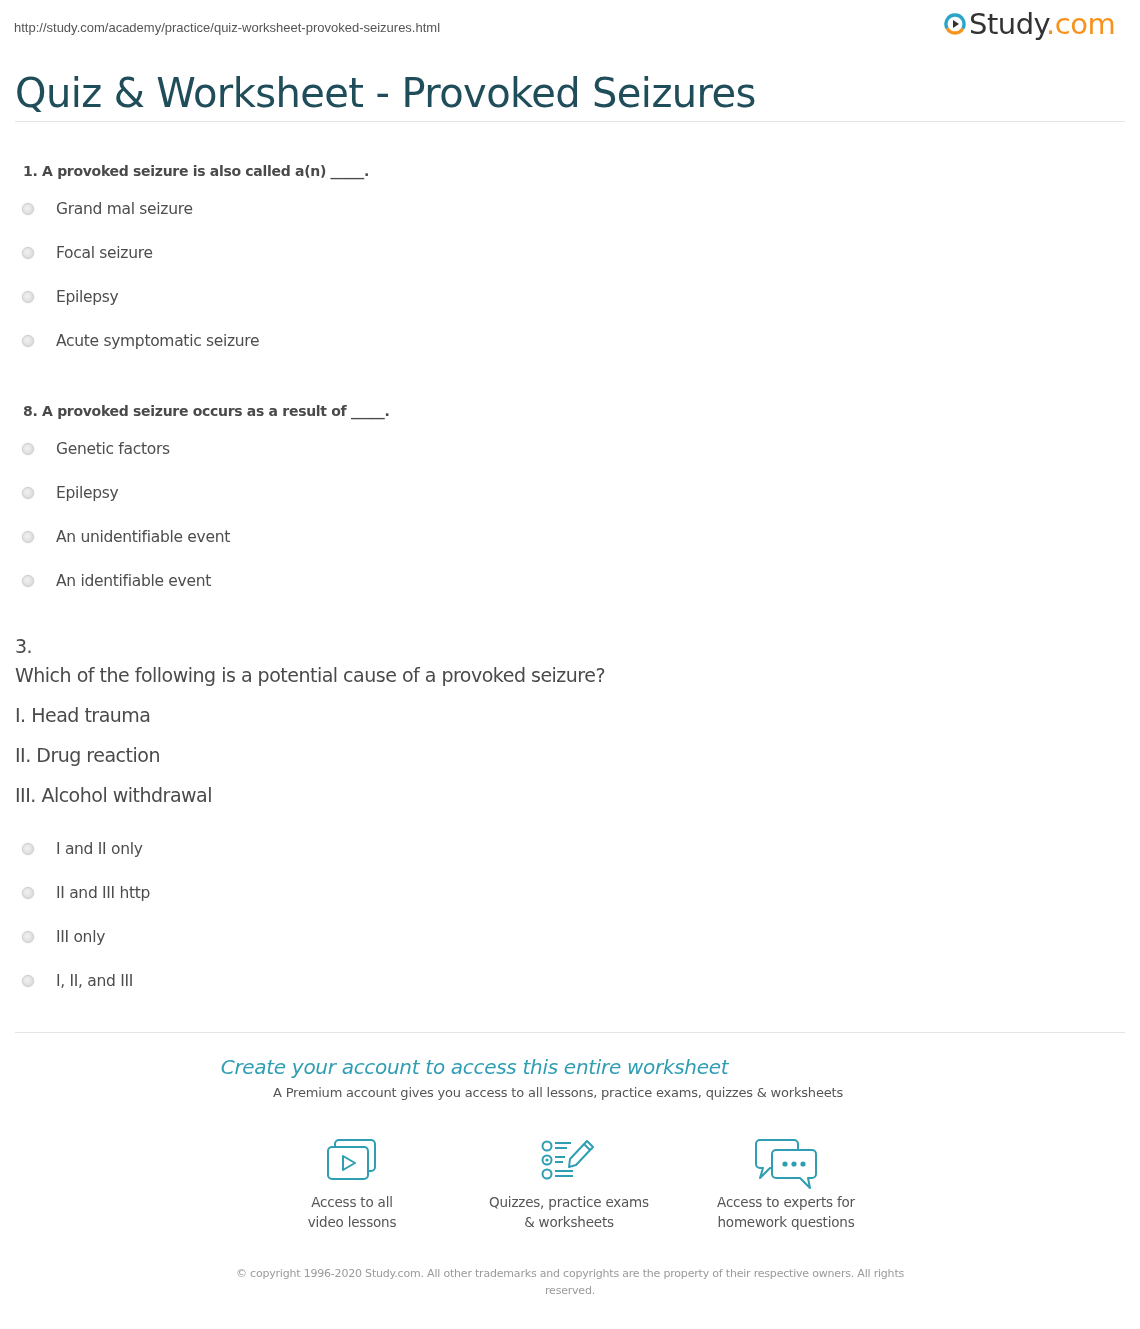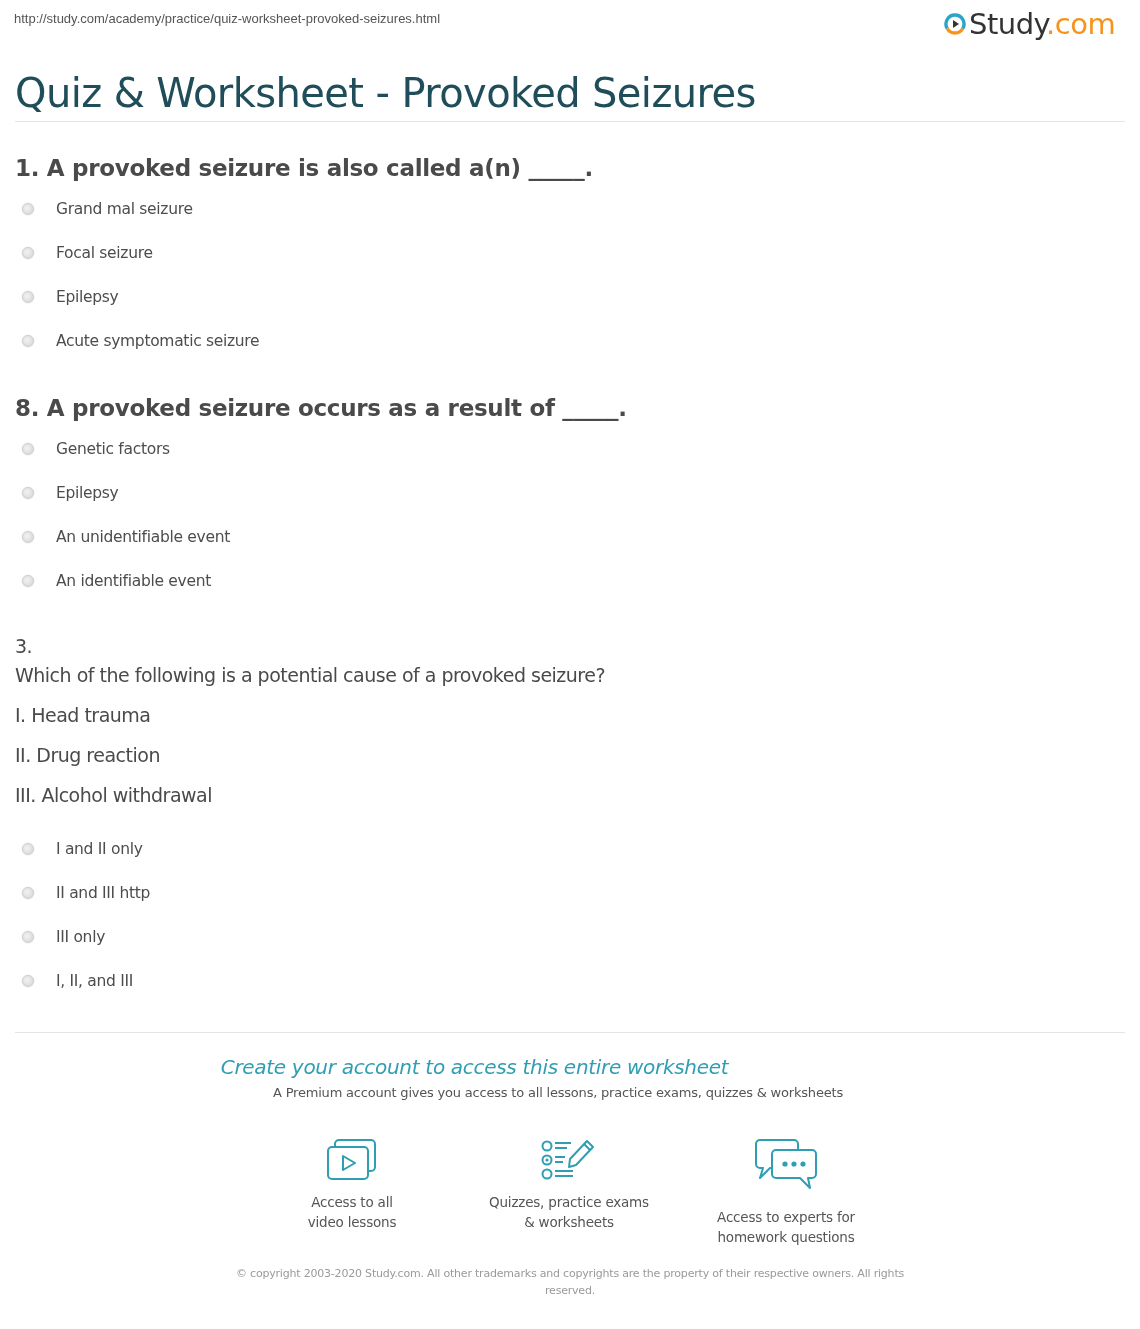--- a/index.html
+++ b/index.html
@@ -1,24 +1,24 @@
 <!DOCTYPE html>
 <html><head>
 <meta charset="utf-8">
 <style>
   html, body { margin: 0; padding: 0; background: #ffffff; }
   body { width: 1140px; height: 1329px; position: relative; font-family: "DejaVu Sans", sans-serif; color: #4a4a4a; overflow: hidden; }
-  .url { position: absolute; left: 14px; top: 11px; font-size: 13px; color: #555; font-family: "Liberation Sans", sans-serif; }
+  .url { position: absolute; left: 14px; top: 20px; font-size: 13px; color: #555; font-family: "Liberation Sans", sans-serif; }
   .logo { position: absolute; left: 944px; top: 8px; display: flex; align-items: center; }
   .logo-mark { width: 22px; height: 22px; position: relative; }
   .logo-text { font-family: "DejaVu Sans", sans-serif; font-size: 29px; color: #333; margin-left: 3px; letter-spacing: -0.5px; line-height: 32px; }
   .logo-text .dot { color: #f7931d; }
   .title { position: absolute; left: 15px; top: 70px; font-size: 40px; color: #1f4e5a; margin: 0; font-weight: normal; font-family: "DejaVu Sans", sans-serif; letter-spacing: -0.6px; }
   .hr { position: absolute; left: 15px; right: 15px; height: 1px; background: #e4e4e4; }
-  .q-heading { position: absolute; left: 15px; font-size: 23px; font-weight: bold; color: #4a4a4a; margin: 0; font-family: "DejaVu Sans", sans-serif; letter-spacing: -0.3px; }
+  .q-heading { position: absolute; left: 15px; font-size: 14px; font-weight: bold; color: #4a4a4a; margin: 8px; font-family: "DejaVu Sans", sans-serif; letter-spacing: -0.3px; }
   .q-line { position: absolute; left: 15px; font-size: 19px; color: #4a4a4a; font-family: "DejaVu Sans", sans-serif; letter-spacing: -0.5px; }
   .option { position: absolute; left: 22px; display: flex; align-items: center; cursor: pointer; }
   .radio { width: 10px; height: 10px; border-radius: 50%; background: radial-gradient(circle at 40% 40%, #f2f2f2, #d4d4d4); border: 1px solid #cfcfcf; box-shadow: 0 0 1px #bbb; }
   .option-label { margin-left: 22px; font-size: 15.5px; color: #4d4d4d; font-family: "DejaVu Sans", sans-serif; letter-spacing: -0.3px; }
   .cta-title { position: absolute; left: 0; width: 949px; top: 1055px; text-align: center; font-size: 20px; color: #2f9eb3; font-family: "DejaVu Sans", sans-serif; font-weight: 300; letter-spacing: -0.3px; font-style: italic; }
   .cta-sub { position: absolute; left: 0; width: 1116px; top: 1085px; text-align: center; font-size: 13px; color: #555; font-family: "DejaVu Sans", sans-serif; letter-spacing: -0.2px; }
   .feature { position: absolute; top: 1138px; width: 200px; text-align: center; }
   .feature svg { display: block; margin: 0 auto; }
   .feature-label { margin-top: 10px; font-size: 13.5px; line-height: 20px; color: #555; font-family: "DejaVu Sans", sans-serif; letter-spacing: -0.2px; white-space: pre-line; }
   .footer { position: absolute; left: 210px; width: 720px; top: 1265px; text-align: center; font-size: 11px; line-height: 17px; color: #9a9a9a; font-family: "DejaVu Sans", sans-serif; letter-spacing: -0.2px; }
@@ -136,17 +136,17 @@
 </div>
 
 <div class="feature" style="left:686px">
   <svg width="64" height="52" viewBox="0 0 64 52">
     <path d="M6 2 H40 A4 4 0 0 1 44 6 V26 A4 4 0 0 1 40 30 H16 L6 40 L9 30 H6 A4 4 0 0 1 2 26 V6 A4 4 0 0 1 6 2 Z" fill="#fff" stroke="#2f9eb3" stroke-width="2" stroke-linejoin="round"></path>
     <path d="M22 12 H58 A4 4 0 0 1 62 16 V36 A4 4 0 0 1 58 40 H54 L56 50 L46 40 H22 A4 4 0 0 1 18 36 V16 A4 4 0 0 1 22 12 Z" fill="#fff" stroke="#2f9eb3" stroke-width="2" stroke-linejoin="round"></path>
     <circle cx="31" cy="26" r="2.6" fill="#2f9eb3"></circle>
     <circle cx="40" cy="26" r="2.6" fill="#2f9eb3"></circle>
     <circle cx="49" cy="26" r="2.6" fill="#2f9eb3"></circle>
   </svg>
-  <div class="feature-label" style="margin-top:17px">Access to experts for
+  <div class="feature-label" style="margin-top:2px">Access to experts for
 homework questions</div>
 </div>
 
-<div class="footer">© copyright 2003-2020 Study.com. All other trademarks and copyrights are the property of their respective owners. All rights reserved.</div>
+<div class="footer">© copyright 1996-2020 Study.com. All other trademarks and copyrights are the property of their respective owners. All rights reserved.</div>
 
 </body></html>

